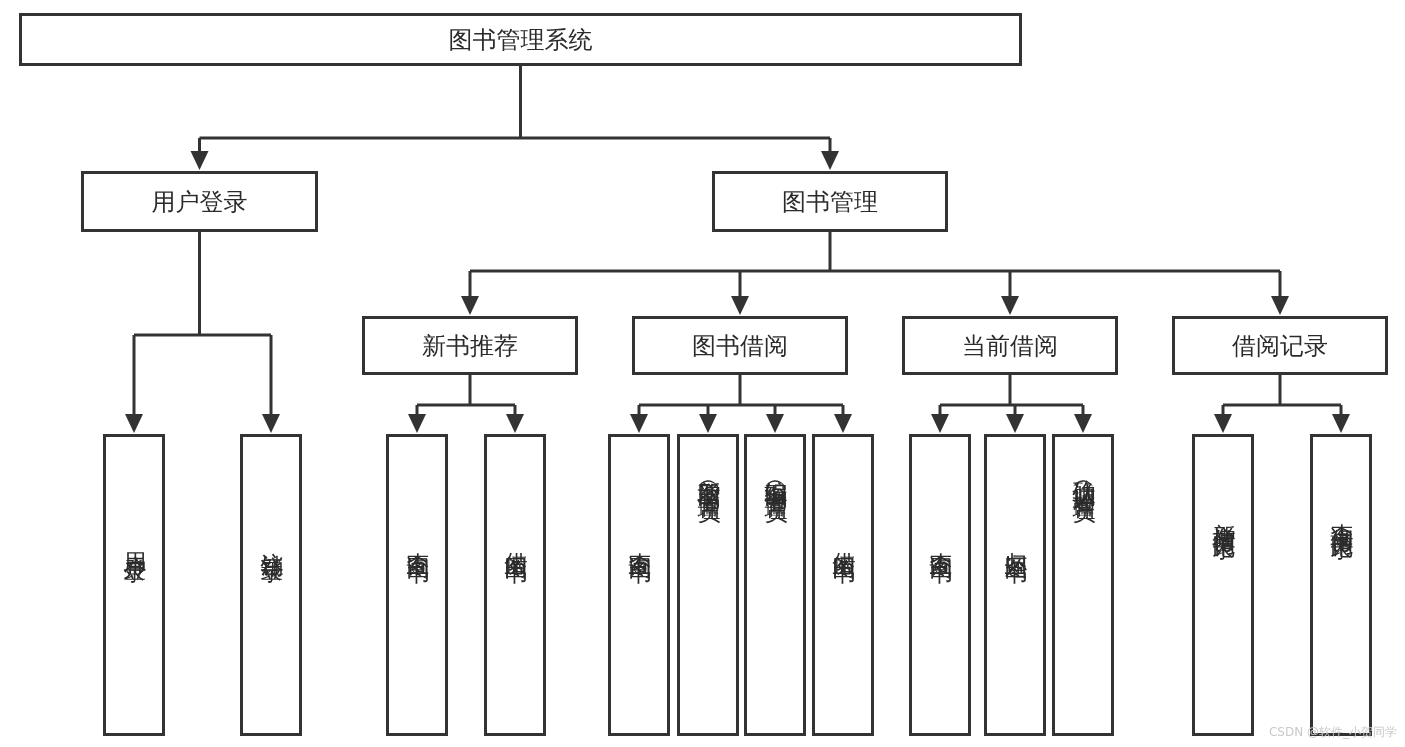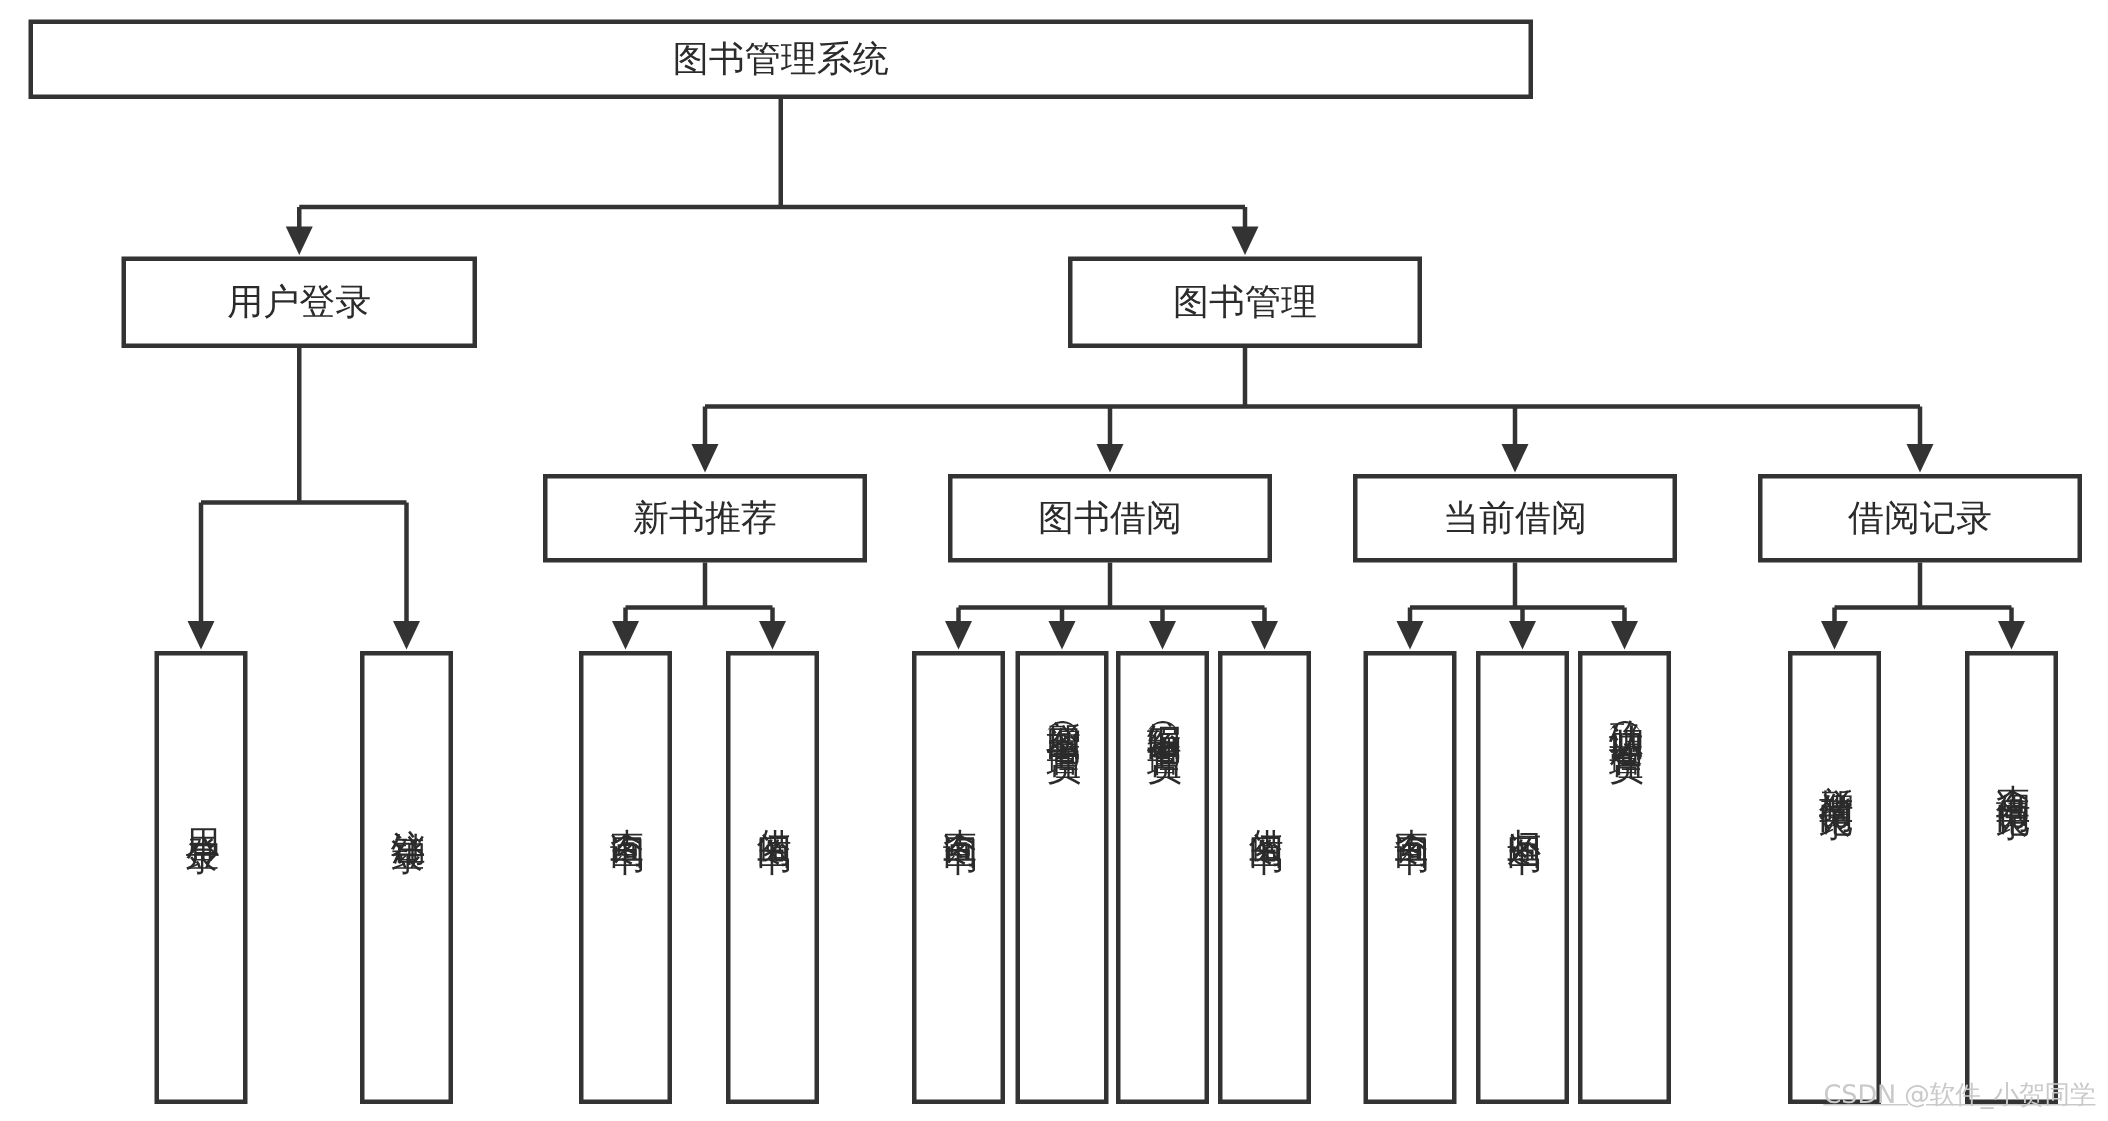--- a/index.html
+++ b/index.html
@@ -31,25 +31,24 @@
     stroke:#333333;
     stroke-width:3;
     fill:none;
     stroke-linecap:butt;
   }
   .arrow-head{fill:#333333;}
   .watermark{
     position:absolute;
     right:8px;bottom:6px;
     font-family:"DejaVu Sans","Liberation Sans",sans-serif;
-    font-size:17px;
+    font-size:12px;
     color:#c9c9c9;
     white-space:nowrap;
     user-select:none;
-    text-decoration:underline;
   }
 </style>
 </head>
 <body>
 
 <svg id="diagram" viewBox="0 0 1405 747" xmlns="http://www.w3.org/2000/svg">
   <g id="edges-layer">
       <g>
         <line x1="520.5" y1="66" x2="520.5" y2="138" class="edge"></line>
         <line x1="199.5" y1="138" x2="830" y2="138" class="edge"></line>

